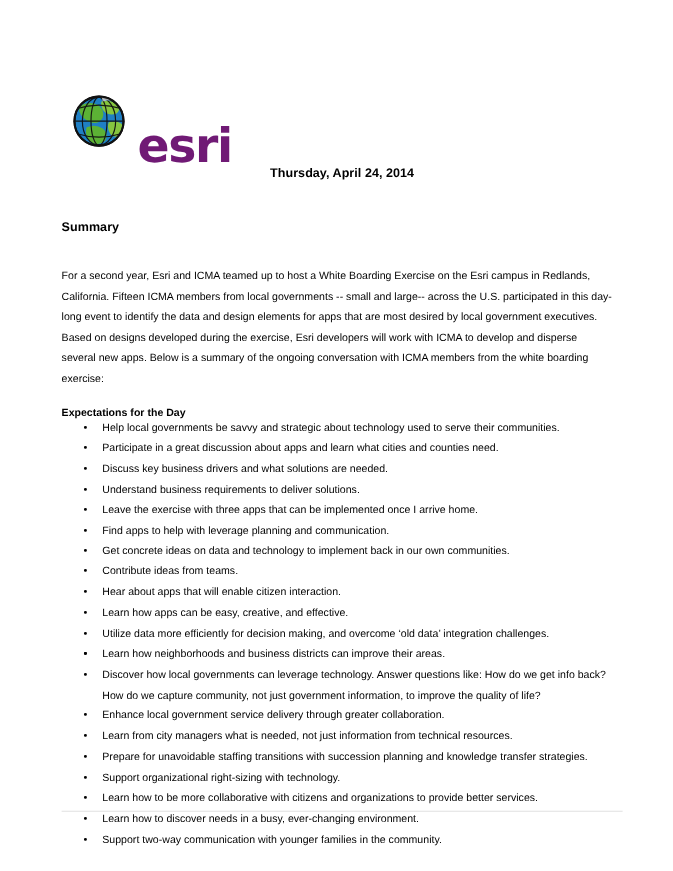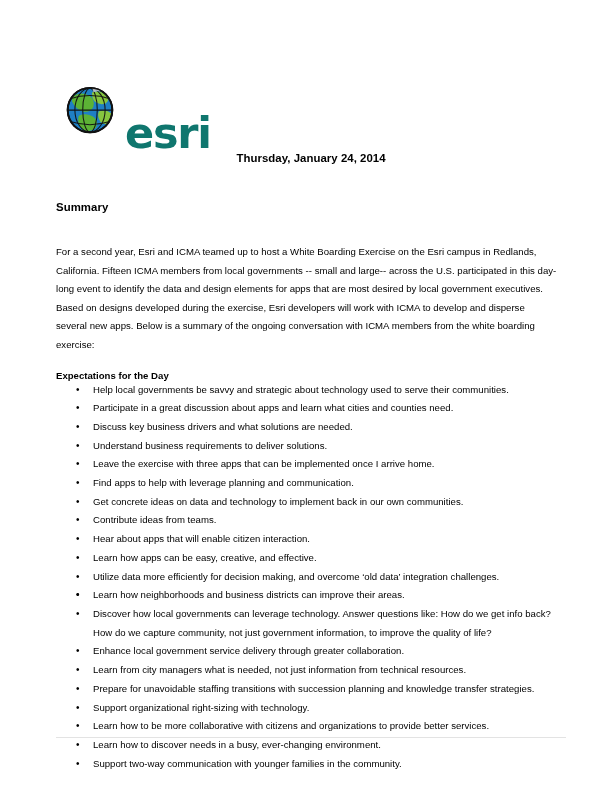--- a/index.html
+++ b/index.html
@@ -44,21 +44,21 @@
   .esri-globe {
     width: 56px;
     height: 56px;
     flex: 0 0 auto;
   }
   .esri-word {
     font-family: "DejaVu Sans", sans-serif;
     font-size: 43px;
     font-weight: 700;
     letter-spacing: -1.2px;
-    color: #0f766e;
+    color: #701a75;
     line-height: 1;
     position: relative;
     top: 3px;
     margin-top: 43px;
   }
 
   .icma-logo {
     position: absolute;
     right: 0px;
     top: 0px;
@@ -212,21 +212,21 @@
           <path d="M54 12 Q74 8 84 20 Q70 16 56 20 Z" fill="#d9d9d9" opacity="0.75"></path>
         </g>
         <circle cx="50" cy="52" r="40" fill="none" stroke="#111111" stroke-width="3"></circle>
       </svg>
       <span class="esri-word">esri</span>
     </div>
 
   </div>
 
   <div class="doc-title">
-    <div>Thursday, January 24, 2014</div>
+    <div>Thursday, April 24, 2014</div>
   </div>
   <div class="doc-subtitle">Summary</div>
 
   <div class="content">
     <p class="intro-para">For a second year, Esri and ICMA teamed up to host a White Boarding Exercise on the Esri campus in Redlands, California.  Fifteen ICMA members from local governments -- small and large-- across the U.S. participated in this day-long event to identify the data and design elements for apps that are most desired by local government executives.  Based on designs developed during the exercise, Esri developers will work with ICMA to develop and disperse several new apps.  Below is a summary of the ongoing conversation with ICMA members from the white boarding exercise:</p>
 
     <div class="section-heading">Expectations for the Day</div>
 
     <ul class="bullets" id="bullet-list">
         <li><span class="dot">•</span><span>Help local governments be savvy and strategic about technology used to serve their communities.</span></li>

